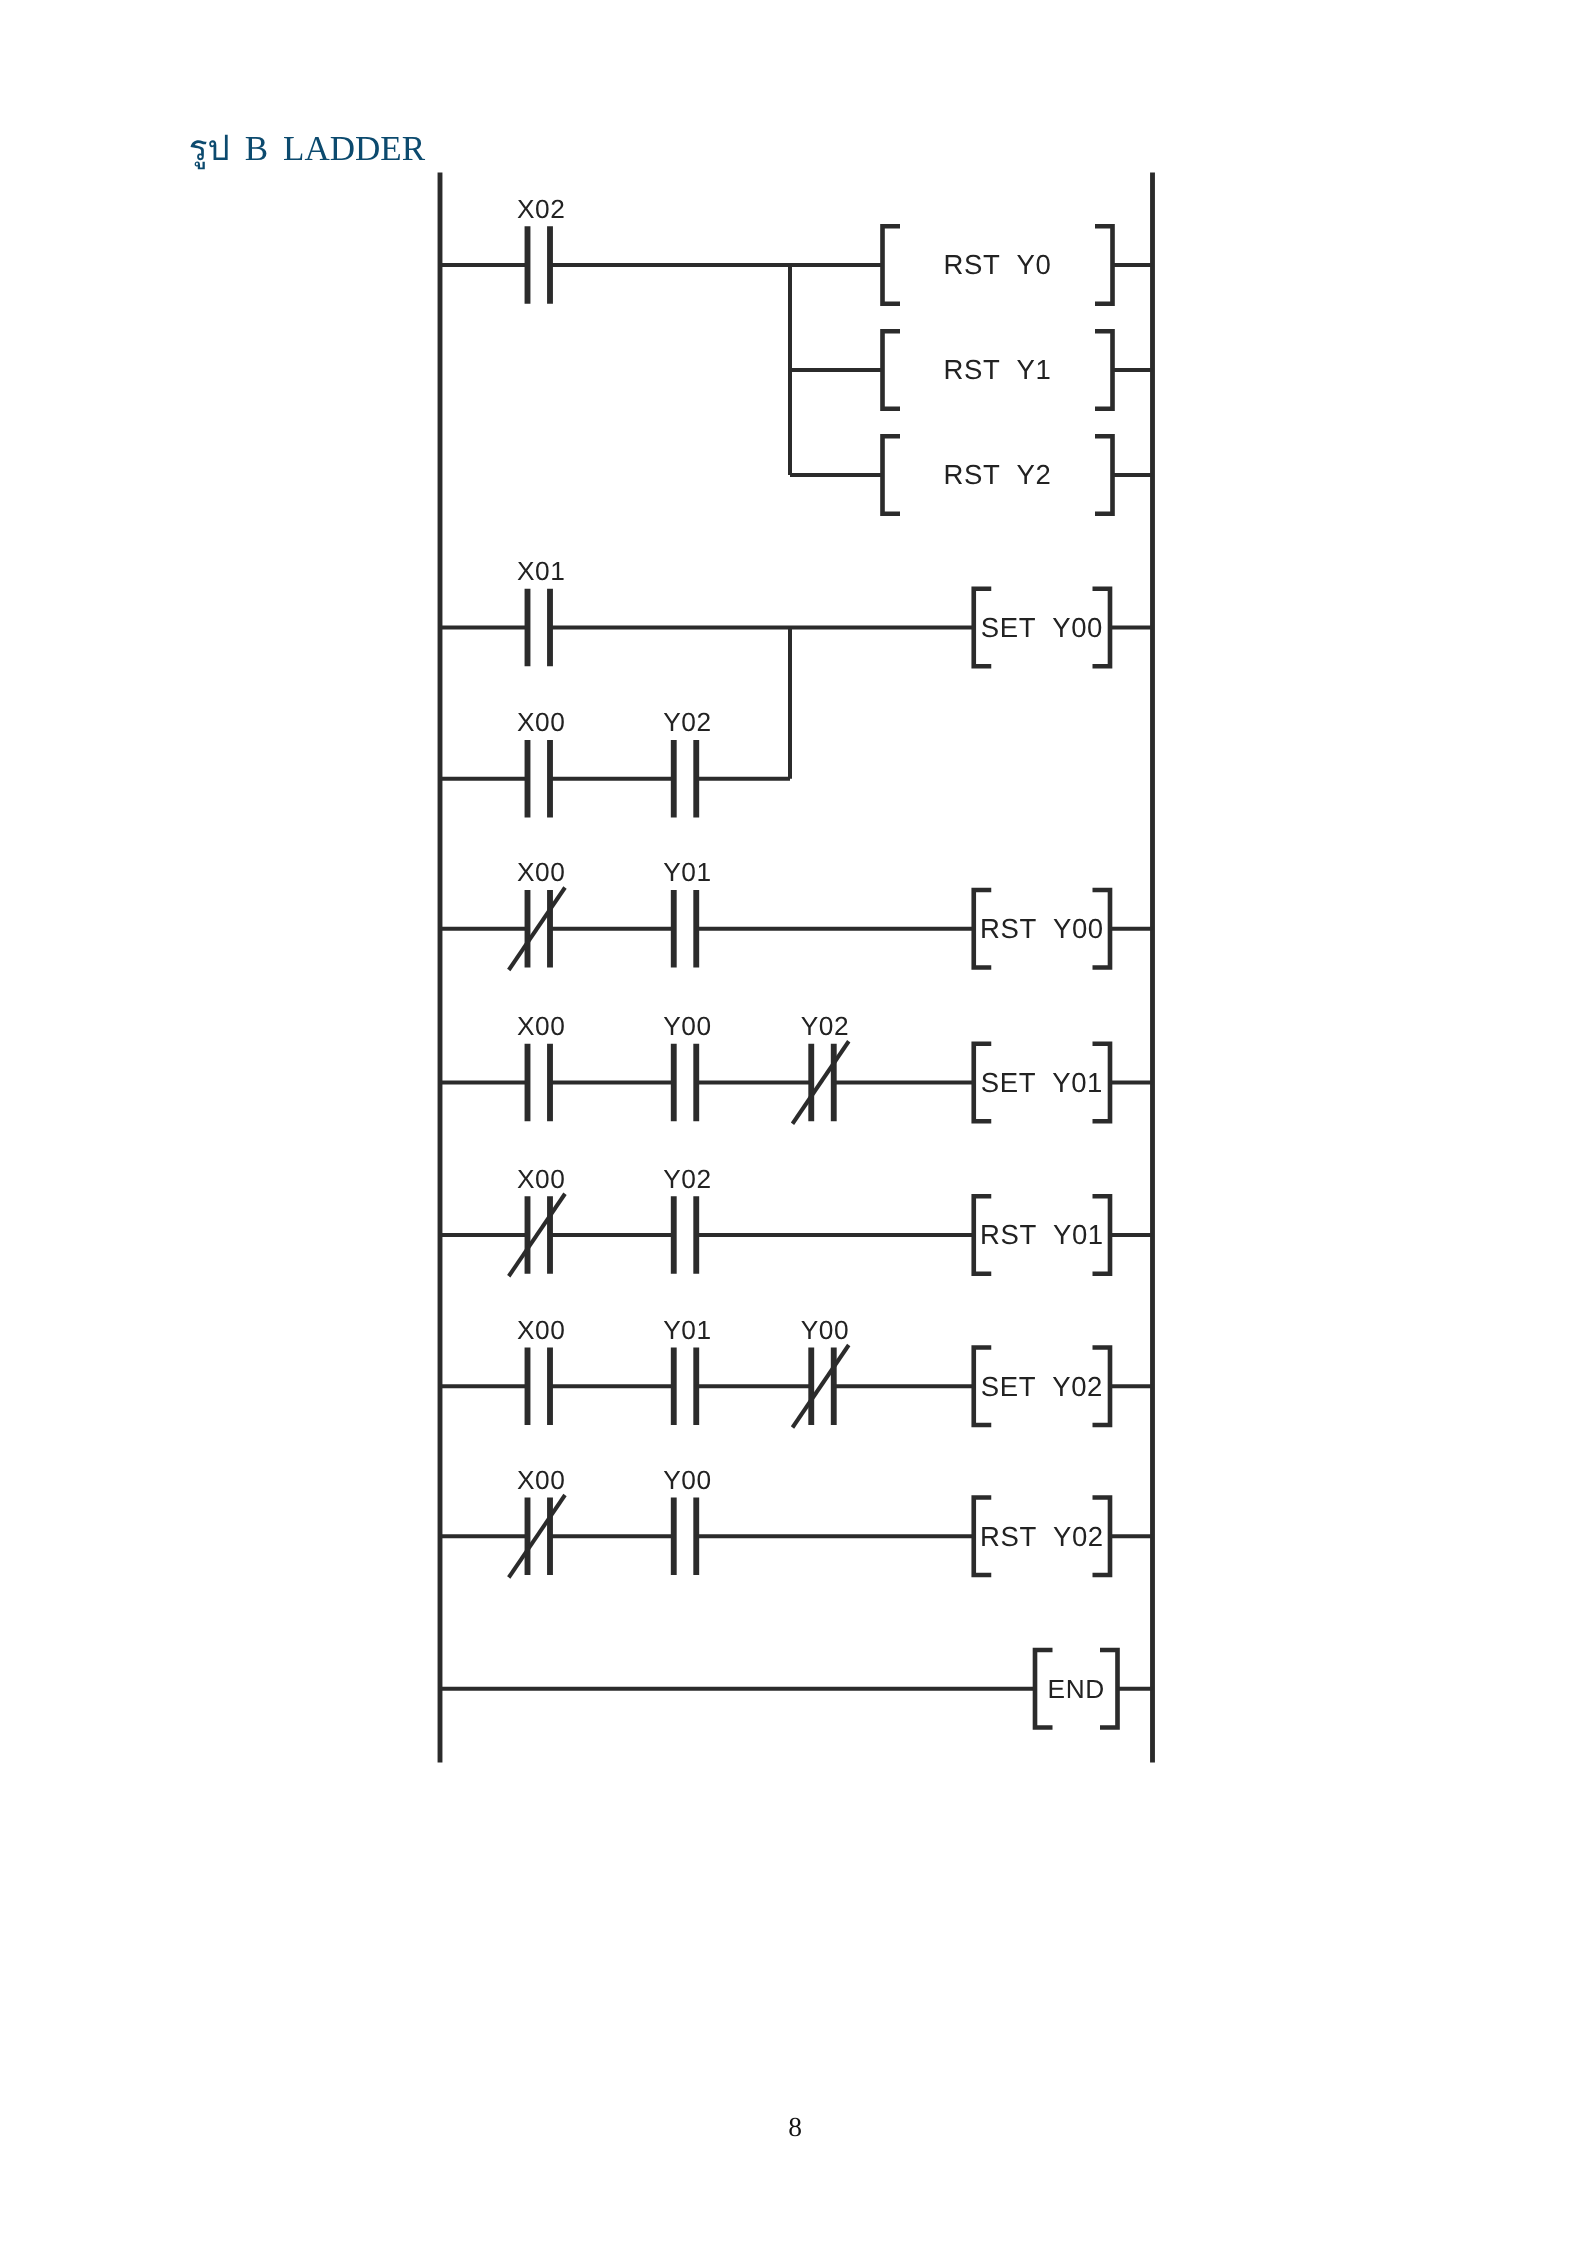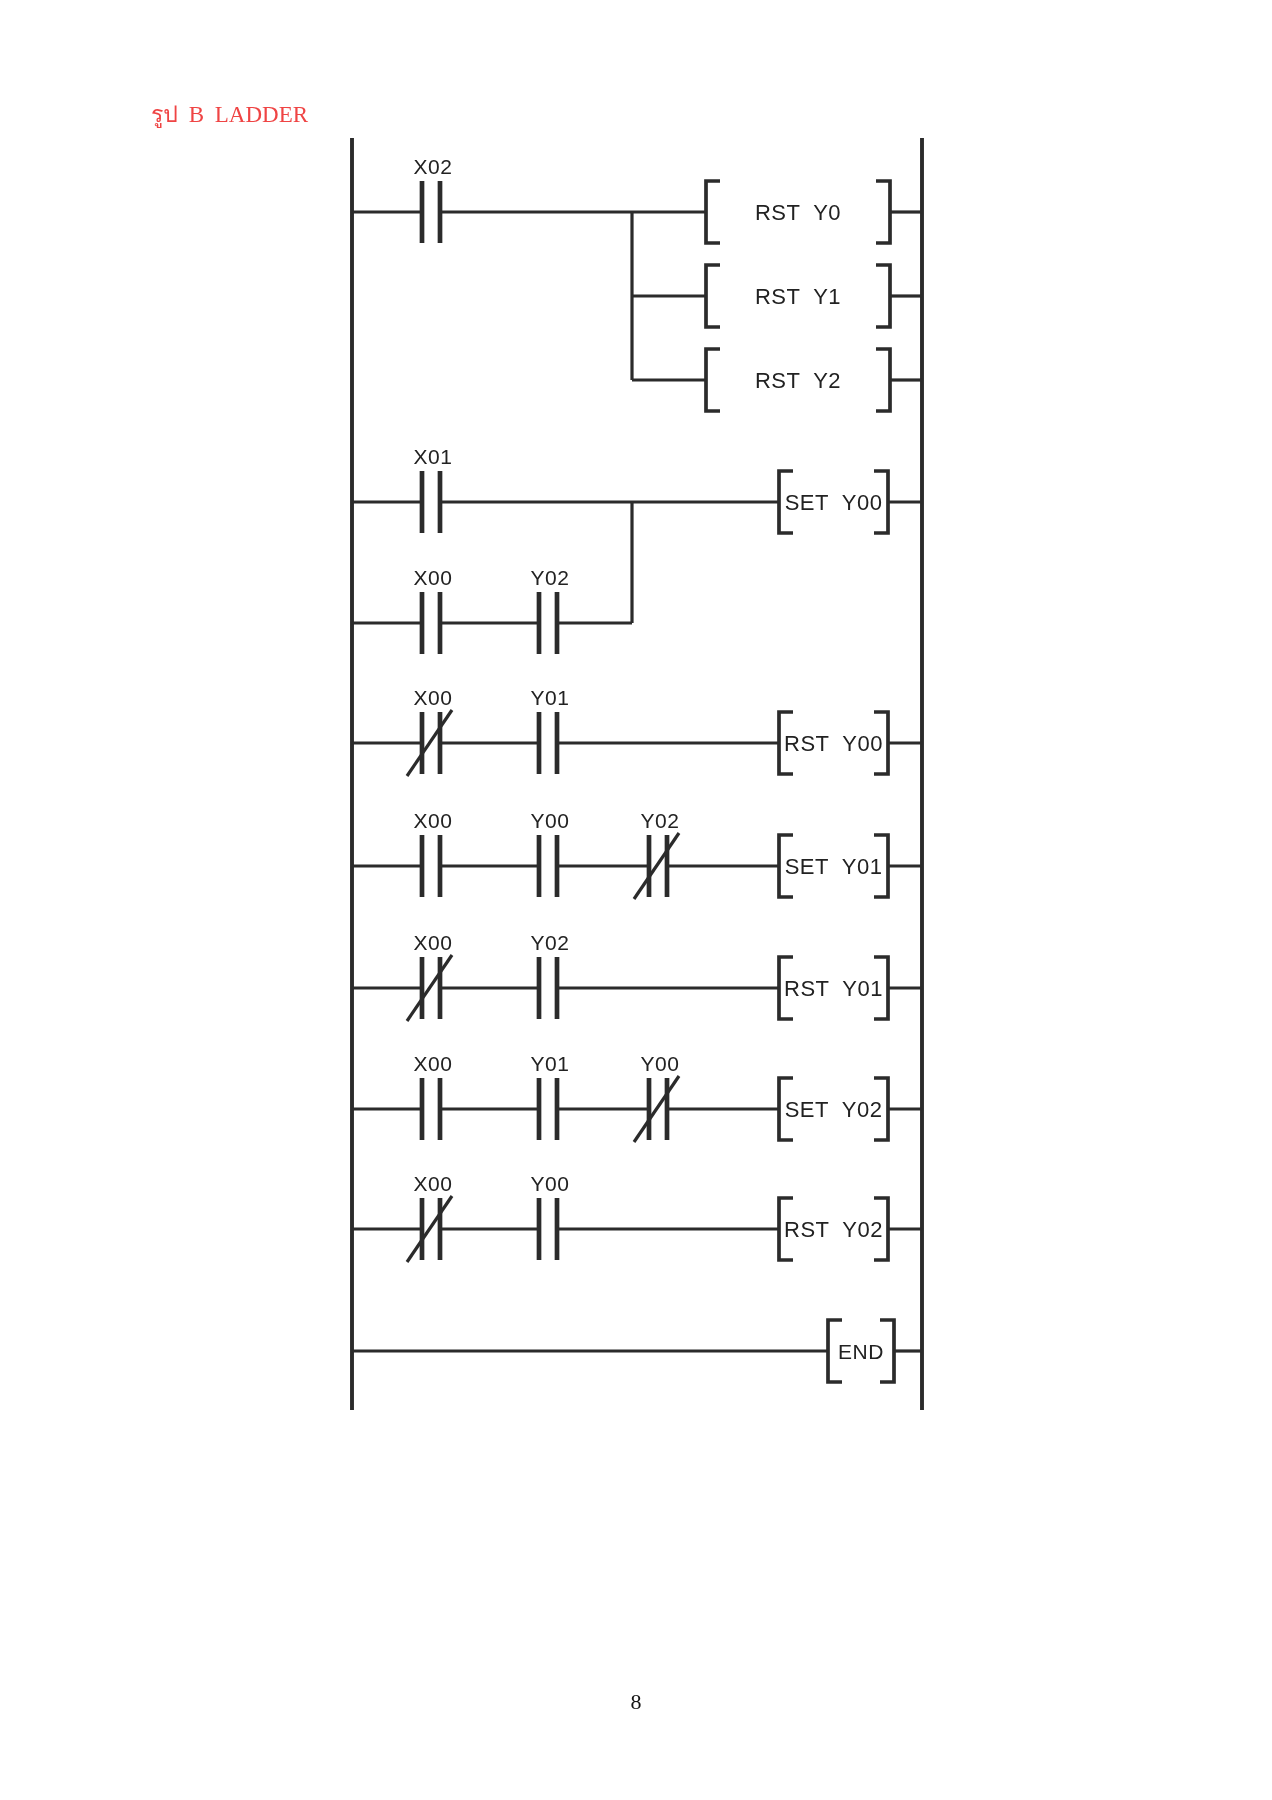--- a/index.html
+++ b/index.html
@@ -7,22 +7,22 @@
     width: 1272px; height: 1800px;
     background: #ffffff;
     position: relative;
     overflow: hidden;
     font-family: "Liberation Sans", sans-serif;
   }
   .page-title {
     position: absolute;
     left: 151px; top: 96px;
     font-family: "Liberation Serif", serif;
-    font-size: 23px;
-    color: #ef4444;
+    font-size: 28px;
+    color: #0c4a6e;
     word-spacing: 5px;
     white-space: pre;
   }
   .page-number {
     position: absolute;
     left: 0; top: 1689px;
     width: 1272px;
     text-align: center;
     font-family: "Liberation Serif", serif;
     font-size: 22px;

